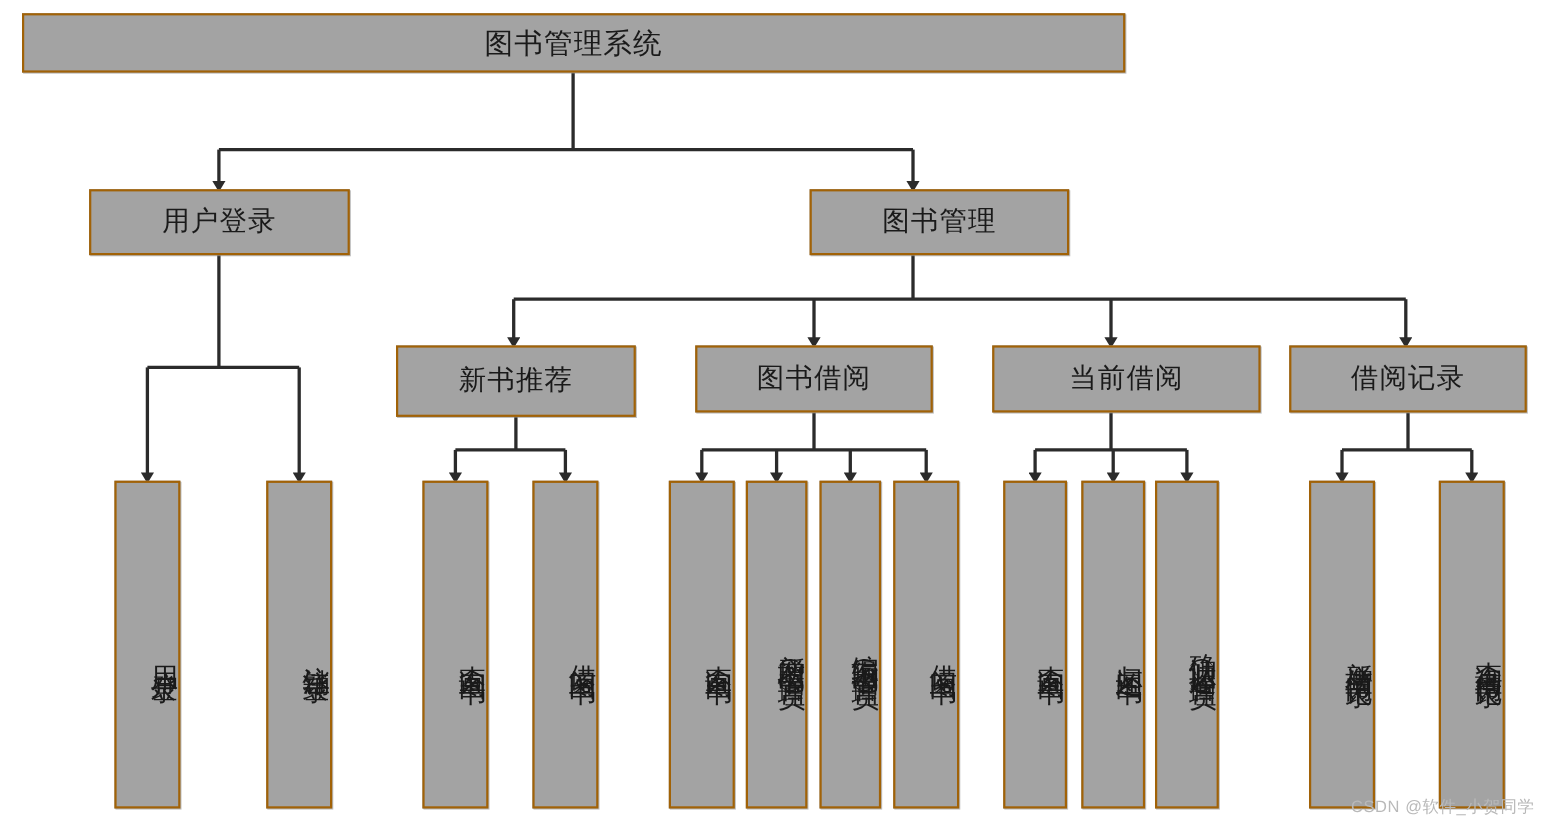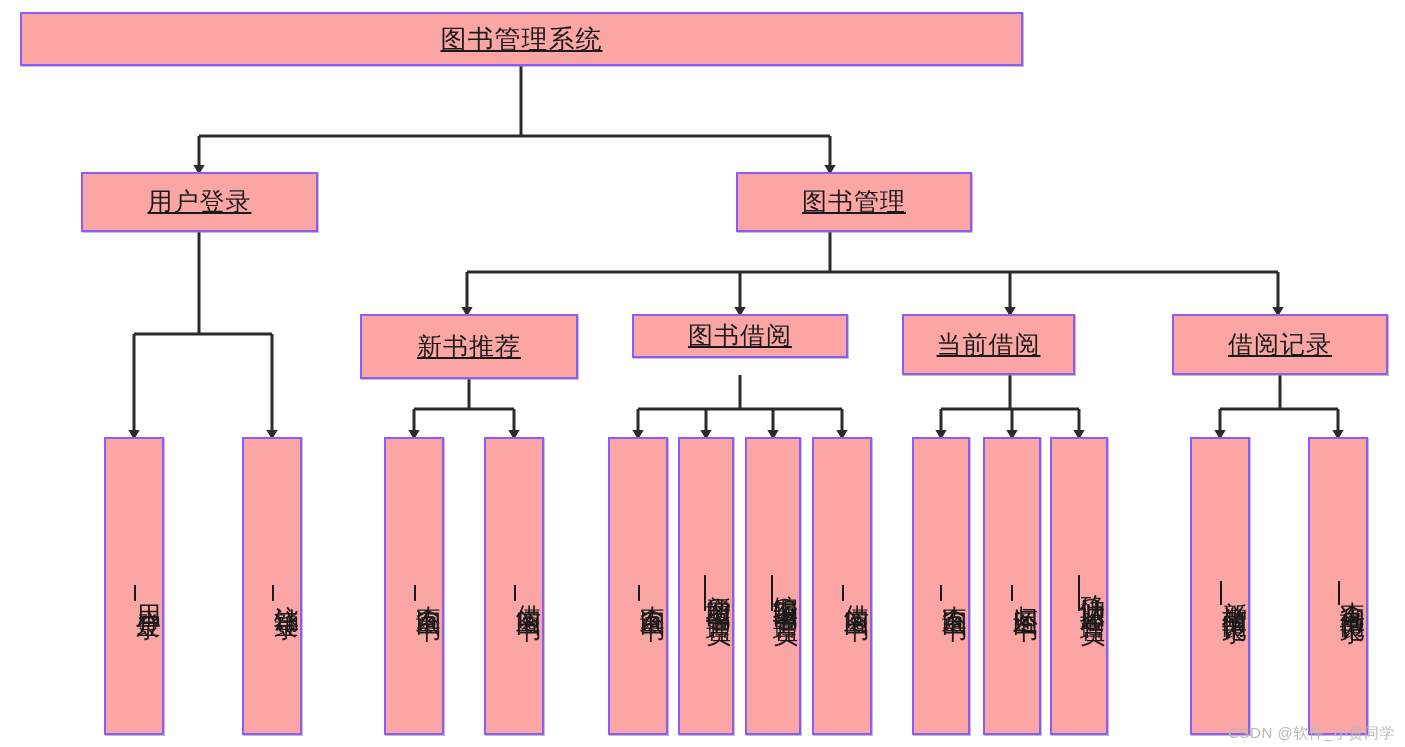--- a/index.html
+++ b/index.html
@@ -21,29 +21,28 @@
     position: absolute;
     left: 0;
     top: 0;
     width: 1405px;
     height: 747px;
     pointer-events: none;
   }
   .node {
     position: absolute;
     box-sizing: border-box;
-    background: #fca5a5;
-    border: 2px solid #8b5cf6;
+    background: #a3a3a3;
+    border: 2px solid #a16207;
     box-shadow: 1px 1px 0 0 rgba(140,140,140,0.55);
     display: flex;
     align-items: center;
     justify-content: center;
     color: #1a1a1a;
     z-index: 2;
-    text-decoration: underline;
   }
   .node.horiz {
     font-size: 25px;
     letter-spacing: 1px;
     line-height: 1.1;
   }
   .node.title {
     font-size: 26px;
   }
   .node.vert {
@@ -134,24 +133,24 @@
   <div class="node horiz" style="left:81px;top:172px;width:237px;height:60px;">
     <span>用户登录</span>
   </div>
   <div class="node horiz" style="left:712px;top:172px;width:236px;height:60px;margin-left:24px;">
     <span>图书管理</span>
   </div>
 
   <div class="node horiz" style="left:360px;top:314px;width:218px;height:65px;">
     <span>新书推荐</span>
   </div>
-  <div class="node horiz" style="left:632px;top:314px;width:216px;height:44px;">
+  <div class="node horiz" style="left:632px;top:314px;width:216px;height:61px;">
     <span>图书借阅</span>
   </div>
-  <div class="node horiz" style="left:902px;top:314px;width:173px;height:61px;">
+  <div class="node horiz" style="left:902px;top:314px;width:244px;height:61px;">
     <span>当前借阅</span>
   </div>
   <div class="node horiz" style="left:1172px;top:314px;width:216px;height:61px;">
     <span>借阅记录</span>
   </div>
 
   <div class="node vert" style="left:104px;top:437px;width:60px;height:298px;">
     <span class="vtext">用户登录</span>
   </div>
   <div class="node vert" style="left:242px;top:437px;width:60px;height:298px;">

